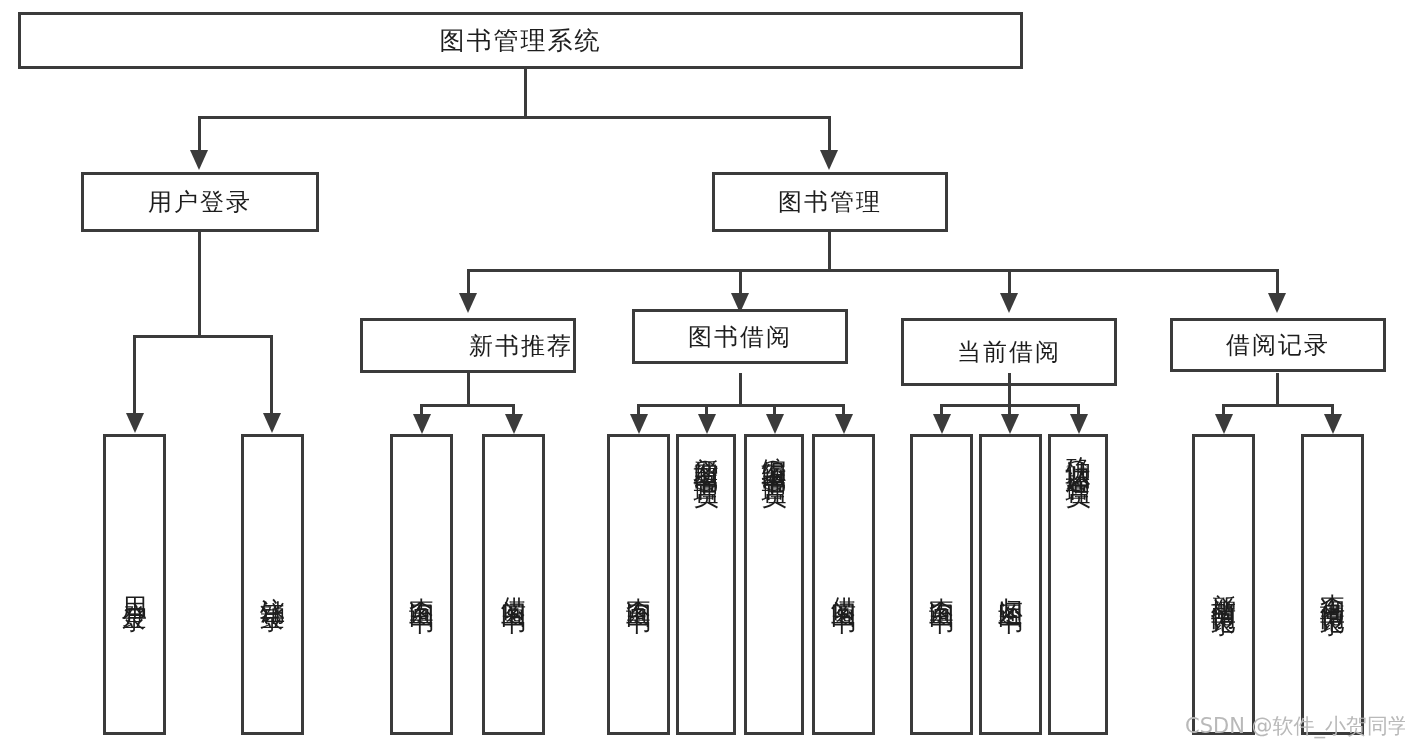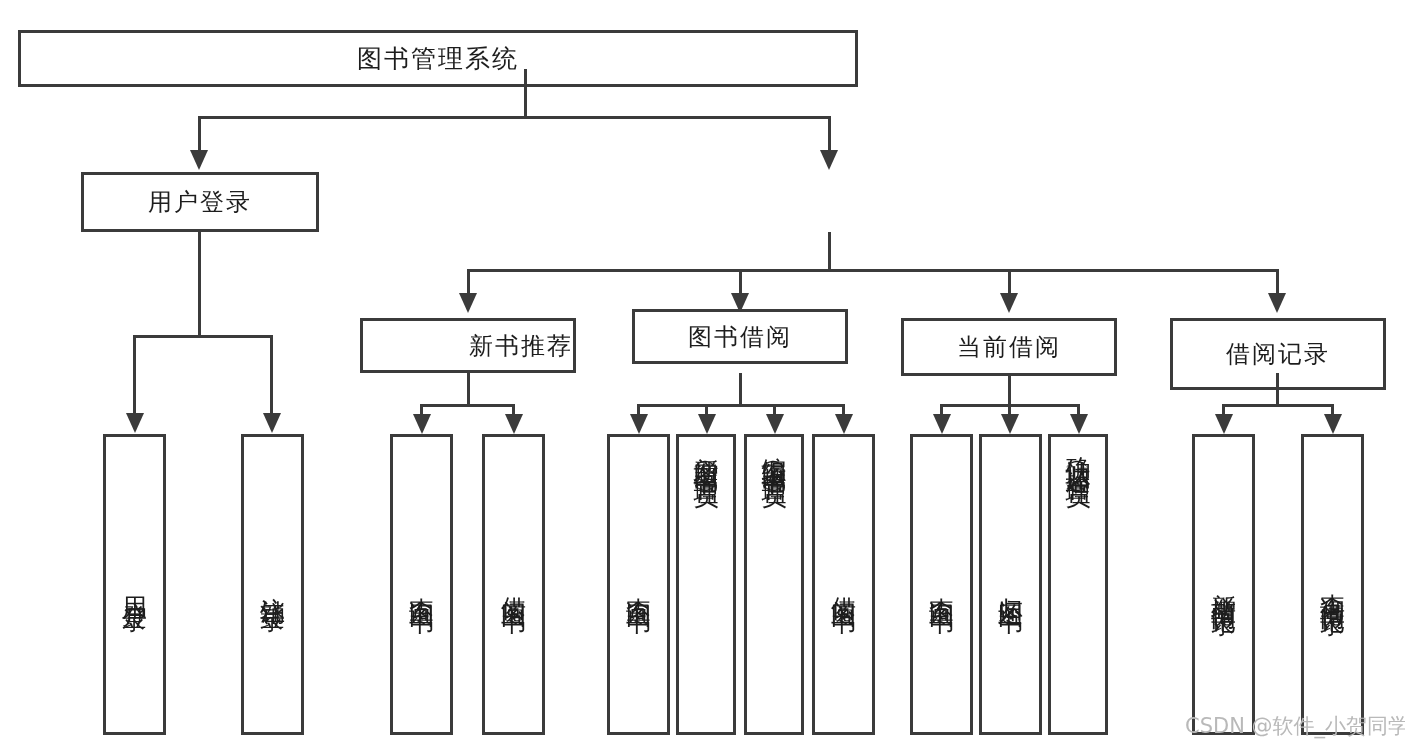--- a/index.html
+++ b/index.html
@@ -92,38 +92,41 @@
     white-space: nowrap;
     letter-spacing: 0px;
     pointer-events: none;
   }
 </style>
 </head>
 <body>
 
 <div id="canvas">
 
-  <div class="node root" style="left:18px; top:12px; width:840px; height:57px;margin-top:18px;">
+  <div class="node root" style="left:18px; top:12px; width:1005px; height:57px;">
     <span class="node-label">图书管理系统</span>
   </div>
 
   <div class="vline" style="left:524px; top:69px; width:3px; height:48px;"></div>
 
   <div class="hline" style="left:198px; top:116px; width:633px; height:3px;"></div>
 
   <div class="vline" style="left:198px; top:116px; width:3px; height:36px;"></div>
   <div class="arrow" style="left:190px; top:150px;"></div>
 
   <div class="vline" style="left:828px; top:116px; width:3px; height:36px;"></div>
   <div class="arrow" style="left:820px; top:150px;"></div>
 
   <div class="node level2" style="left:81px; top:172px; width:238px; height:60px;">
     <span class="node-label">用户登录</span>
   </div>
 
+  <div class="node level2" style="left:712px; top:172px; width:236px; height:60px;">
+    <span class="node-label">图书管理</span>
+  </div>
 
   <div class="vline" style="left:198px; top:232px; width:3px; height:105px;"></div>
   <div class="hline" style="left:133px; top:335px; width:139px; height:3px;"></div>
   <div class="vline" style="left:133px; top:335px; width:3px; height:80px;"></div>
   <div class="arrow" style="left:126px; top:413px;"></div>
   <div class="vline" style="left:270px; top:335px; width:3px; height:80px;"></div>
   <div class="arrow" style="left:263px; top:413px;"></div>
 
   <div class="vline" style="left:828px; top:232px; width:3px; height:38px;"></div>
   <div class="hline" style="left:467px; top:269px; width:812px; height:3px;"></div>
@@ -135,24 +138,24 @@
   <div class="arrow" style="left:1000px; top:293px;"></div>
   <div class="vline" style="left:1276px; top:269px; width:3px; height:26px;"></div>
   <div class="arrow" style="left:1268px; top:293px;"></div>
 
   <div class="node level2" style="left:360px; top:318px; width:216px; height:55px;justify-content:flex-end;">
     <span class="node-label">新书推荐</span>
   </div>
   <div class="node level2" style="left:632px; top:309px; width:216px; height:55px;">
     <span class="node-label">图书借阅</span>
   </div>
-  <div class="node level2" style="left:901px; top:318px; width:216px; height:58px;">
+  <div class="node level2" style="left:901px; top:318px; width:216px; height:68px;">
     <span class="node-label">当前借阅</span>
   </div>
-  <div class="node level2" style="left:1170px; top:318px; width:216px; height:72px;">
+  <div class="node level2" style="left:1170px; top:318px; width:216px; height:54px;">
     <span class="node-label">借阅记录</span>
   </div>
 
   <div class="vline" style="left:467px; top:373px; width:3px; height:33px;"></div>
   <div class="hline" style="left:420px; top:404px; width:94px; height:3px;"></div>
   <div class="vline" style="left:420px; top:404px; width:3px; height:18px;"></div>
   <div class="arrow" style="left:413px; top:414px;"></div>
   <div class="vline" style="left:512px; top:404px; width:3px; height:18px;"></div>
   <div class="arrow" style="left:505px; top:414px;"></div>
 

